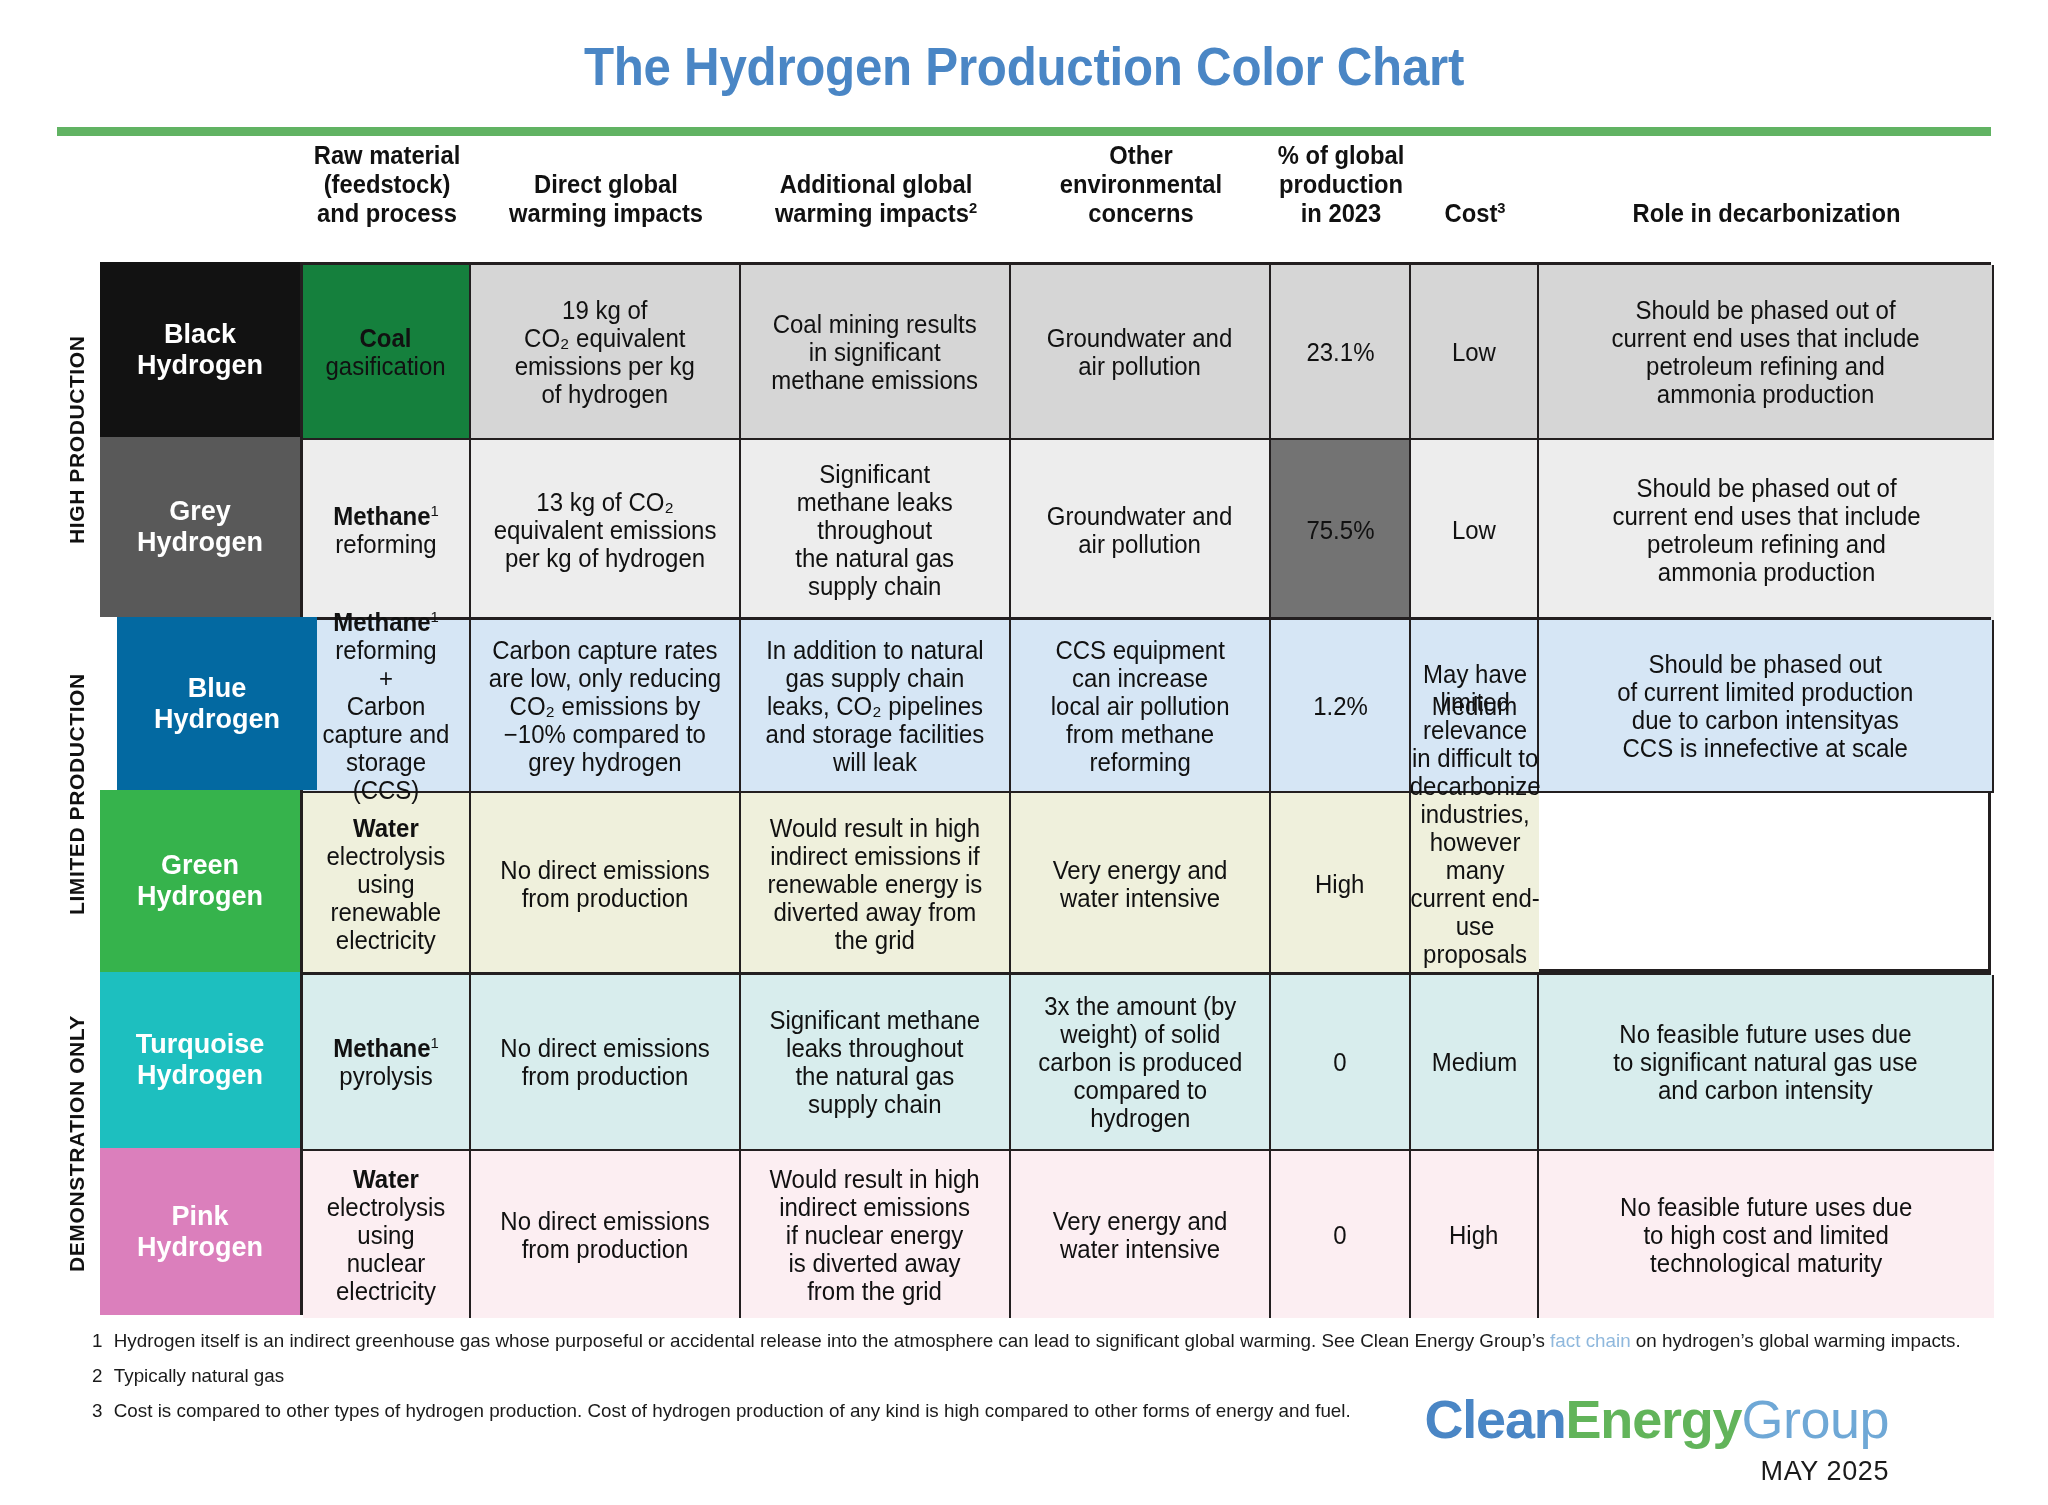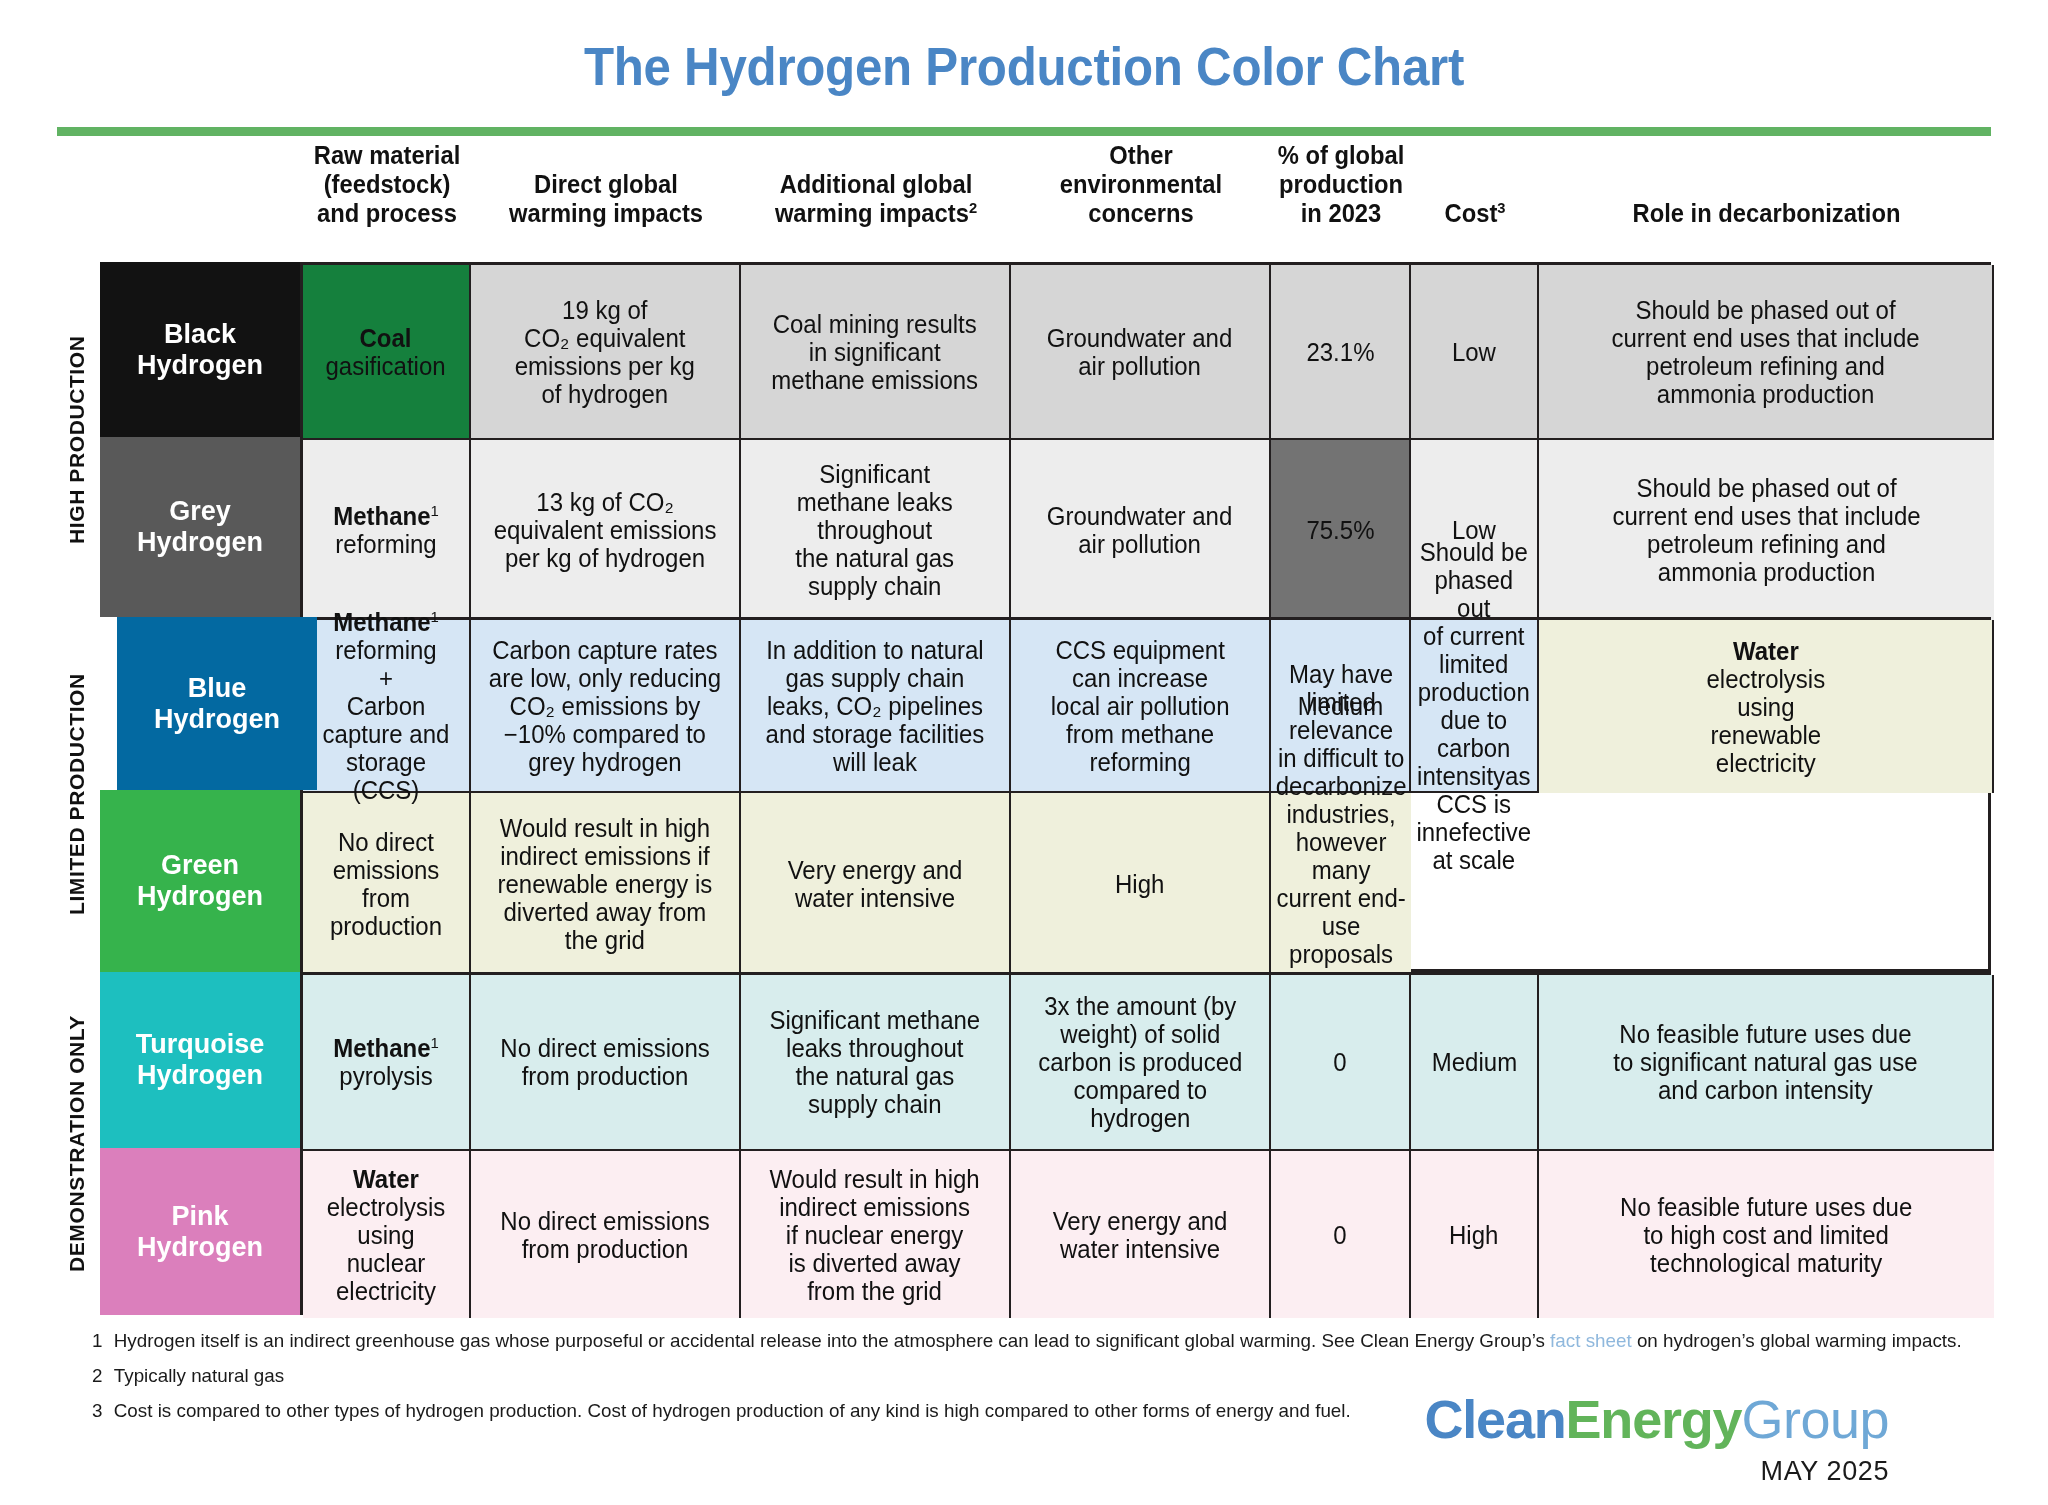--- a/index.html
+++ b/index.html
@@ -344,20 +344,25 @@
           <div class="inner">
             <div>CCS equipment</div>
             <div>can increase</div>
             <div>local air pollution</div>
             <div>from methane</div>
             <div>reforming</div>
           </div>
         </div>
         <div class="cell rowsep" style="background: rgb(214, 230, 245);">
           <div class="inner">
+            <div>1.2%</div>
+          </div>
+        </div>
+        <div class="cell rowsep" style="background: rgb(214, 230, 245);">
+          <div class="inner">
             <div>Medium</div>
           </div>
         </div>
         <div class="cell rowsep" style="background: rgb(214, 230, 245);">
           <div class="inner">
             <div>Should be phased out</div>
             <div>of current limited production</div>
             <div>due to carbon intensityas</div>
             <div>CCS is innefective at scale</div>
           </div>
@@ -525,21 +530,21 @@
         <div>
           <div>Pink</div>
           <div>Hydrogen</div>
         </div>
       </div>
     </div>
 
   <div class="footnotes" id="footnotes">
       <div class="fn">
         <span class="num">1</span>
-        <span>Hydrogen itself is an indirect greenhouse gas whose purposeful or accidental release into the atmosphere can lead to significant global warming. See Clean Energy Group’s <span class="link">fact sheet</span> on hydrogen’s global warming impacts.</span>
+        <span>Hydrogen itself is an indirect greenhouse gas whose purposeful or accidental release into the atmosphere can lead to significant global warming. See Clean Energy Group’s <span class="link">fact chain</span> on hydrogen’s global warming impacts.</span>
       </div>
       <div class="fn">
         <span class="num">2</span>
         <span>Typically natural gas</span>
       </div>
       <div class="fn">
         <span class="num">3</span>
         <span>Cost is compared to other types of hydrogen production. Cost of hydrogen production of any kind is high compared to other forms of energy and fuel.</span>
       </div>
     </div>

